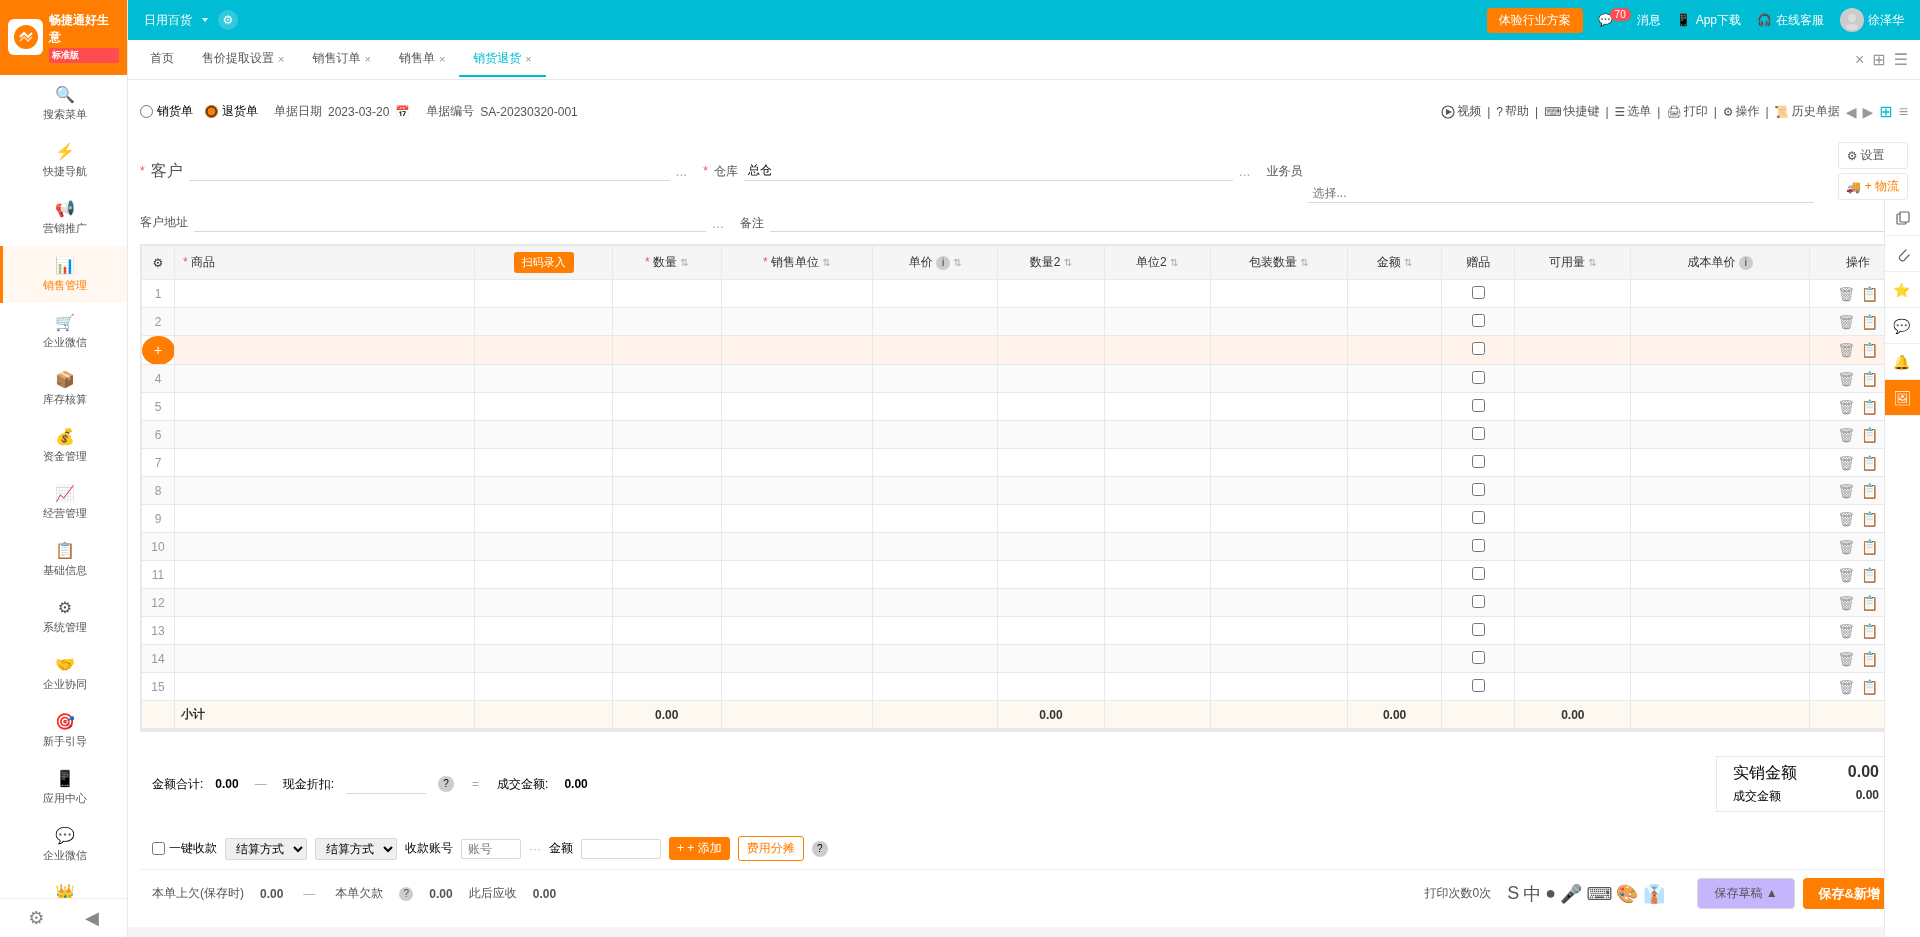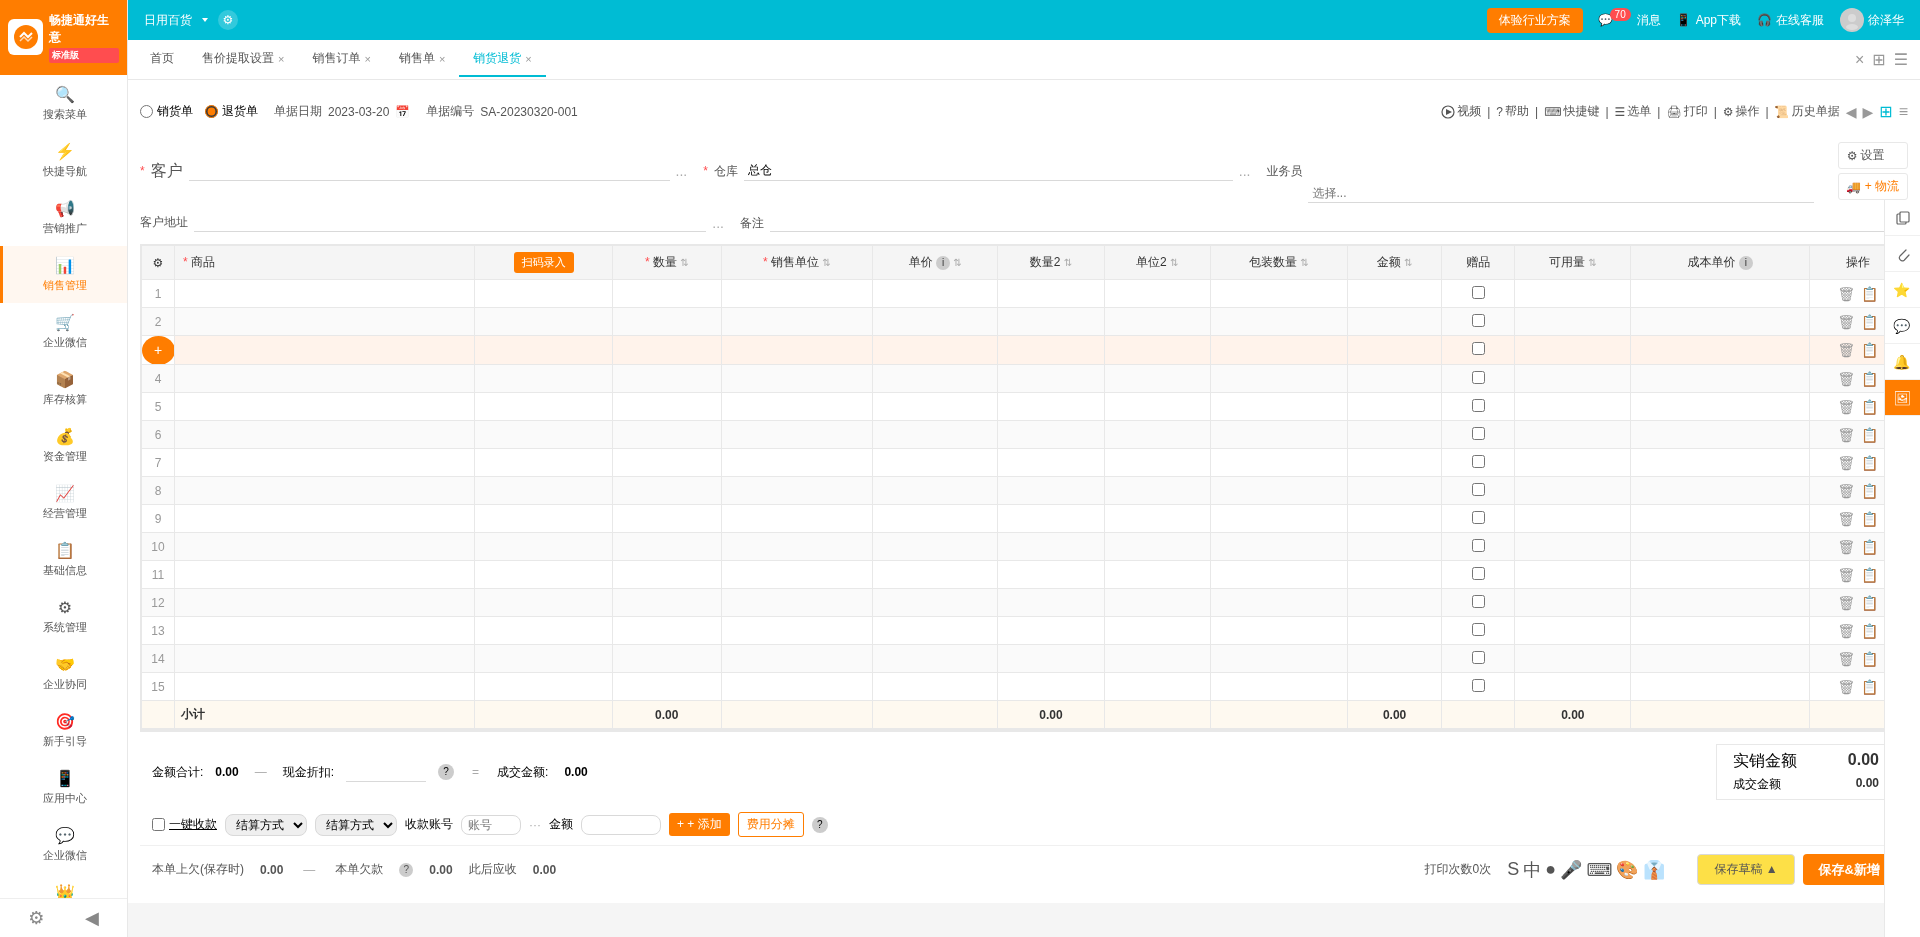--- a/index.html
+++ b/index.html
@@ -56,28 +56,28 @@
     .data-table th { background: #f5f5f5; padding: 6px 8px; text-align: center; border: 1px solid #e8e8e8; font-weight: normal; color: #333; white-space: nowrap; }
     .data-table td { padding: 4px 6px; border: 1px solid #e8e8e8; text-align: center; height: 28px; }
     .data-table tr:nth-child(even) td { background: #fafafa; }
     .data-table tr.active-row td { background: #fff3eb; }
     .data-table .row-num { color: #999; width: 30px; }
     .sort-icon { color: #aaa; cursor: pointer; font-size: 10px; }
     
     
     .action-icons { display: flex; gap: 6px; justify-content: center; }
     .action-icon { cursor: pointer; color: #999; font-size: 14px; }
-    .payment-checkbox { display: flex; align-items: center; gap: 4px; text-decoration: underline; }
-    .select-input { border: 1px solid #d9d9d9; padding: 2px 6px; border-radius: 8px; font-size: 12px; }
+    .payment-checkbox { display: flex; align-items: center; gap: 4px; }
+    .select-input { border: 1px solid #d9d9d9; padding: 2px 6px; border-radius: 2px; font-size: 12px; }
     .add-btn { background: #ff7d00; color: white; border: none; padding: 3px 8px; border-radius: 3px; cursor: pointer; font-size: 12px; }
     .split-btn { background: white; border: 1px solid #ff7d00; color: #ff7d00; padding: 3px 8px; border-radius: 3px; cursor: pointer; font-size: 12px; }
     
     
     .save-buttons { display: flex; gap: 8px; }
-    .save-draft-btn { background: #fde047; border: 1px solid #d9d9d9; color: #555; padding: 6px 16px; border-radius: 4px; cursor: pointer; font-size: 12px; }
+    .save-draft-btn { background: #c4b5fd; border: 1px solid #d9d9d9; color: #555; padding: 6px 16px; border-radius: 4px; cursor: pointer; font-size: 12px; }
     .save-new-btn { background: #ff7d00; color: white; border: none; padding: 6px 16px; border-radius: 4px; cursor: pointer; font-size: 13px; font-weight: bold; }
     
     
     .settings-btn { background: white; border: 1px solid #e8e8e8; padding: 4px 8px; font-size: 12px; color: #555; cursor: pointer; border-radius: 3px; display: flex; align-items: center; gap: 3px; }
     .logistics-btn { background: white; border: 1px solid #e8e8e8; padding: 4px 8px; font-size: 12px; color: #ff7d00; cursor: pointer; border-radius: 3px; display: flex; align-items: center; gap: 3px; }
     
     
     .gear-th { width: 32px; }
     
     
@@ -90,21 +90,21 @@
     
     .action-bar { display: flex; align-items: center; gap: 6px; font-size: 12px; color: #555; padding: 4px 0; }
     .action-bar span { cursor: pointer; display: flex; align-items: center; gap: 2px; color: #555; }
     .divider { color: #d9d9d9; }
     
     
     .table-container { overflow-x: auto; border: 1px solid #e8e8e8; }
     
     
     .bottom-area { background: white; border-top: 2px solid #e8e8e8; }
-    .bottom-amount-row { display: flex; align-items: center; gap: 12px; padding: 12px 12px; font-size: 12px; }
+    .bottom-amount-row { display: flex; align-items: center; gap: 12px; padding: 24px 12px; font-size: 12px; }
     .bottom-payment-row { display: flex; align-items: center; gap: 8px; padding: 0 12px 8px; border-bottom: 1px solid #f0f0f0; font-size: 12px; }
     .bottom-status-row { display: flex; align-items: center; gap: 16px; padding: 8px 12px; font-size: 12px; color: #555; }
     
     
     .float-right-btns { position: absolute; right: 0; top: 0; bottom: 0; width: 36px; display: flex; flex-direction: column; background: white; border-left: 1px solid #e8e8e8; }
     .float-btn { display: flex; align-items: center; justify-content: center; height: 36px; border-bottom: 1px solid #f0f0f0; cursor: pointer; color: #666; font-size: 14px; }
     .float-btn.orange { background: #ff7d00; color: white; }
   </style>
 </head>
 <body>

